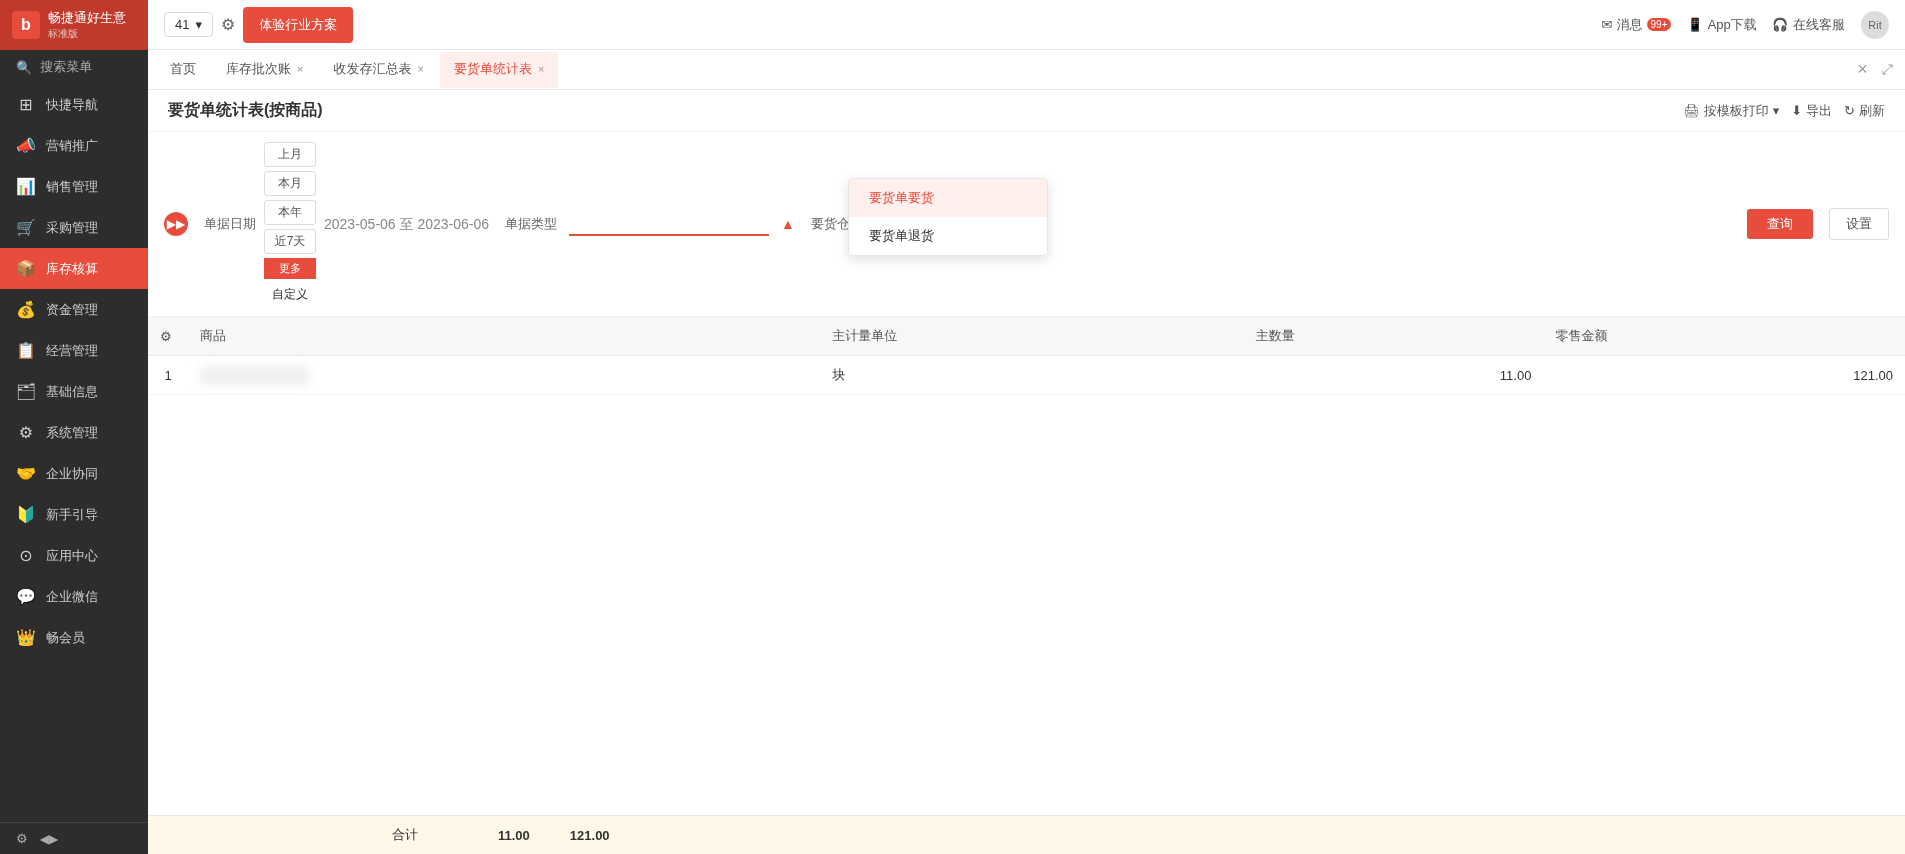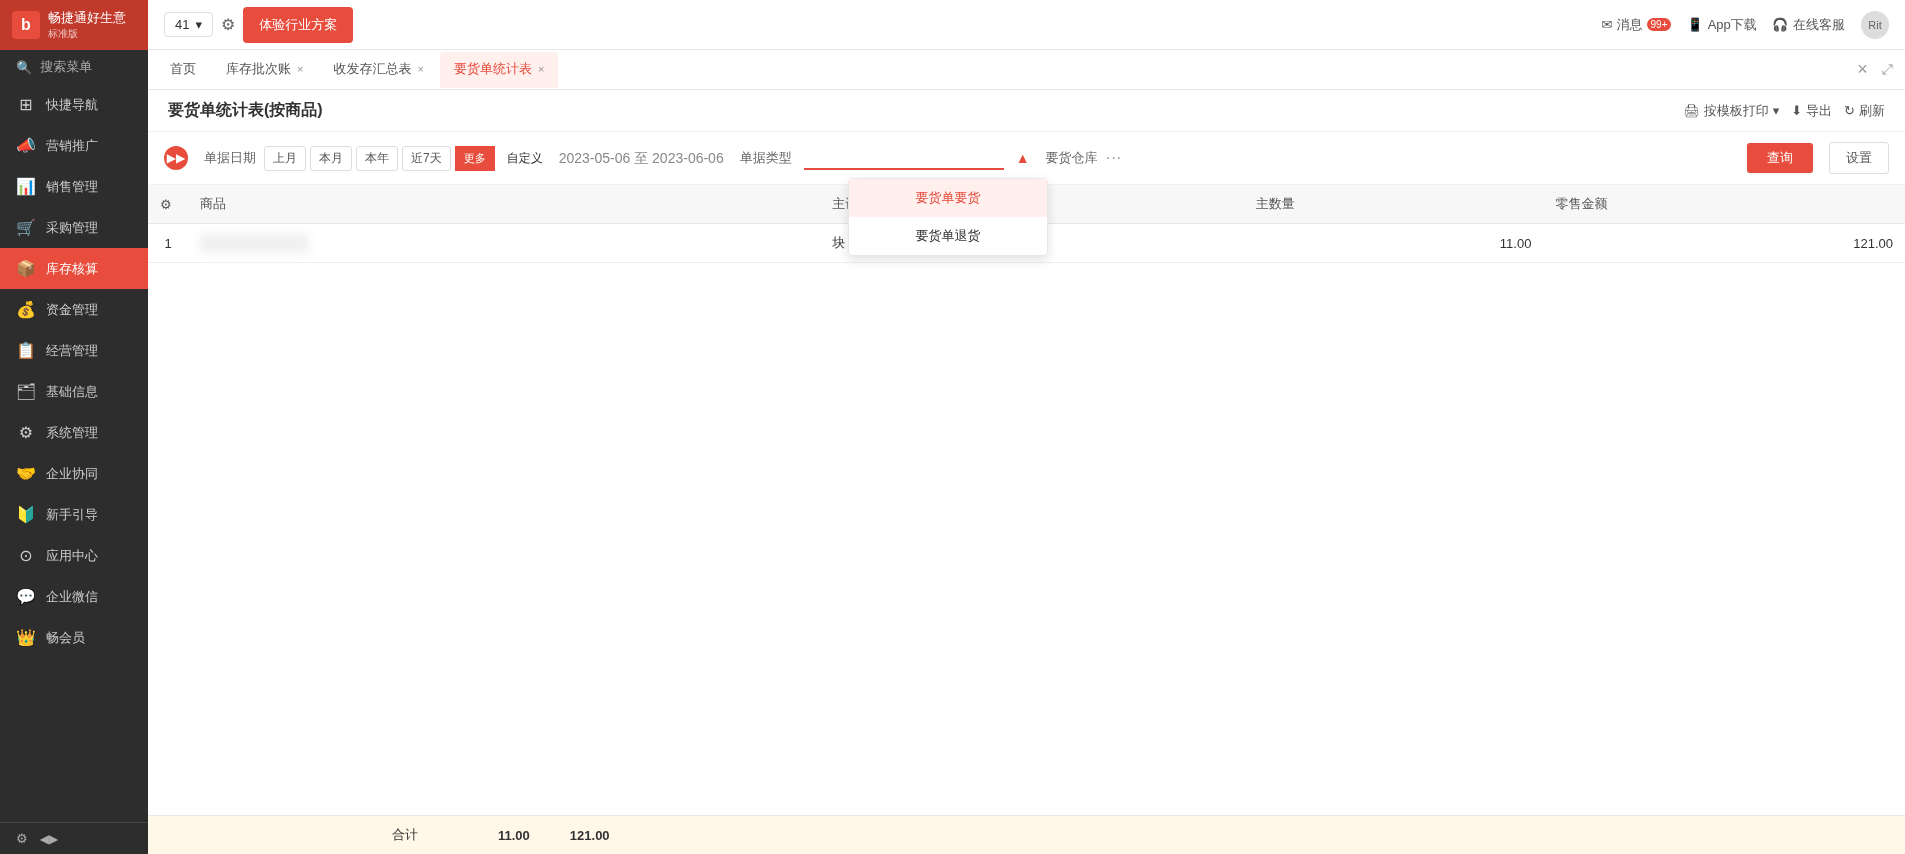--- a/index.html
+++ b/index.html
@@ -138,21 +138,21 @@
       position: relative;
     }
     .filter-expand-btn {
       width: 24px; height: 24px;
       background: #e74c3c; color: white;
       border-radius: 50%; display: flex; align-items: center; justify-content: center;
       cursor: pointer; font-size: 12px;
     }
     .filter-group { display: flex; align-items: center; gap: 8px; }
     .filter-label { color: #666; font-size: 13px; white-space: nowrap; }
-    .date-btns { display: flex; gap: 4px; }
+    .date-btns { display: flex; gap: 4px; flex-direction: column; }
     .date-btn {
       padding: 3px 8px; border: 1px solid #ddd; border-radius: 3px;
       cursor: pointer; font-size: 12px; color: #555; background: white;
     }
     .date-btn.more { background: #e74c3c; color: white; border-color: #e74c3c; border-radius: 0; font-size: 11px; padding: 2px 8px; }
     .date-btn.custom { border: none; color: #333; font-size: 12px; cursor: pointer; }
     .date-range { font-size: 14px; color: #888; margin-top: 2px; }
 
     .doc-type-group { display: flex; align-items: center; gap: 12px; }
     .doc-type-input {
@@ -179,21 +179,20 @@
     .dropdown-menu {
       position: absolute;
       top: 88px;
       left: 700px;
       background: white;
       border: 1px solid #e8e8e8;
       border-radius: 4px;
       box-shadow: 0 4px 12px rgba(0,0,0,0.12);
       z-index: 100;
       min-width: 200px;
-      text-align: center;
     }
     .dropdown-item {
       padding: 10px 20px;
       cursor: pointer;
       font-size: 13px;
       color: #333;
     }
     .dropdown-item.selected { background: #fff0ee; color: #e74c3c; }
 
     

